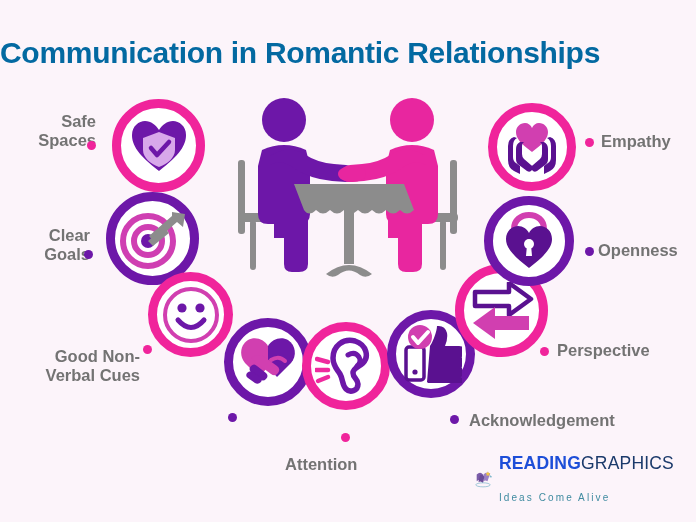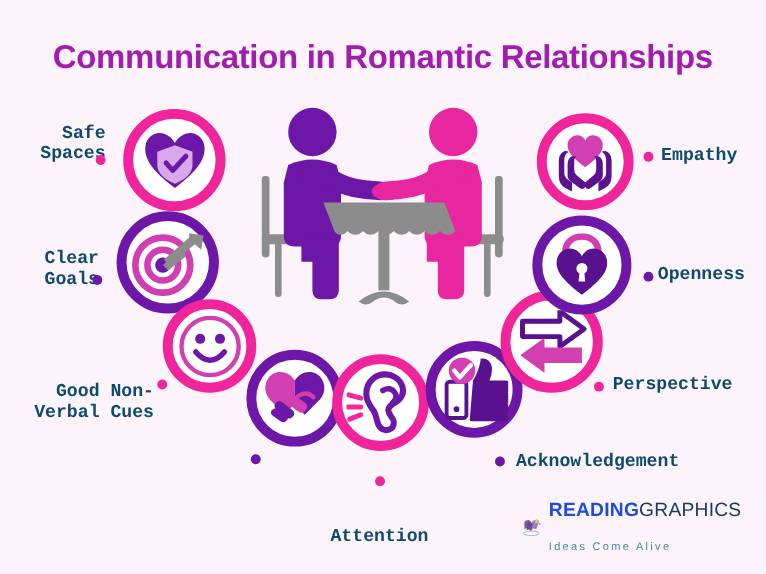--- a/index.html
+++ b/index.html
@@ -18,24 +18,23 @@
     position: relative;
     width: 696px;
     height: 522px;
     background: #fcf4fa;
   }
   .title {
     position: absolute;
     left: 0;
     top: 36px;
     width: 696px;
-    text-align: center;
     font-size: 30px;
     font-weight: bold;
-    color: #a21caf;
+    color: #0369a1;
     letter-spacing: -0.3px;
     font-family: "Liberation Sans", sans-serif;
   }
   
   .node {
     position: absolute;
     border-radius: 50%;
     background: #ffffff;
     box-sizing: border-box;
     display: flex;
@@ -44,28 +43,28 @@
   }
   .ring-pink   { border: 9px solid #f0249b; }
   .ring-purple { border: 9px solid #6d17a8; }
   .node svg { display: block; }
 
   
   .label {
     position: absolute;
     font-size: 16.5px;
     font-weight: bold;
-    color: #0c4a6e;
+    color: #737373;
     line-height: 1.14;
     white-space: pre-line;
-    font-family: Liberation Mono, monospace;
+    font-family: Liberation Sans, sans-serif;
   }
   .label.right { text-align: left; }
   .label.left  { text-align: right; }
-  .label.center{ text-align: center; margin-top: 24px; }
+  .label.center{ text-align: left; }
 
   .dot {
     position: absolute;
     width: 9px;
     height: 9px;
     border-radius: 50%;
   }
   .dot-pink   { background: #f0249b; }
   .dot-purple { background: #6d17a8; }
 

